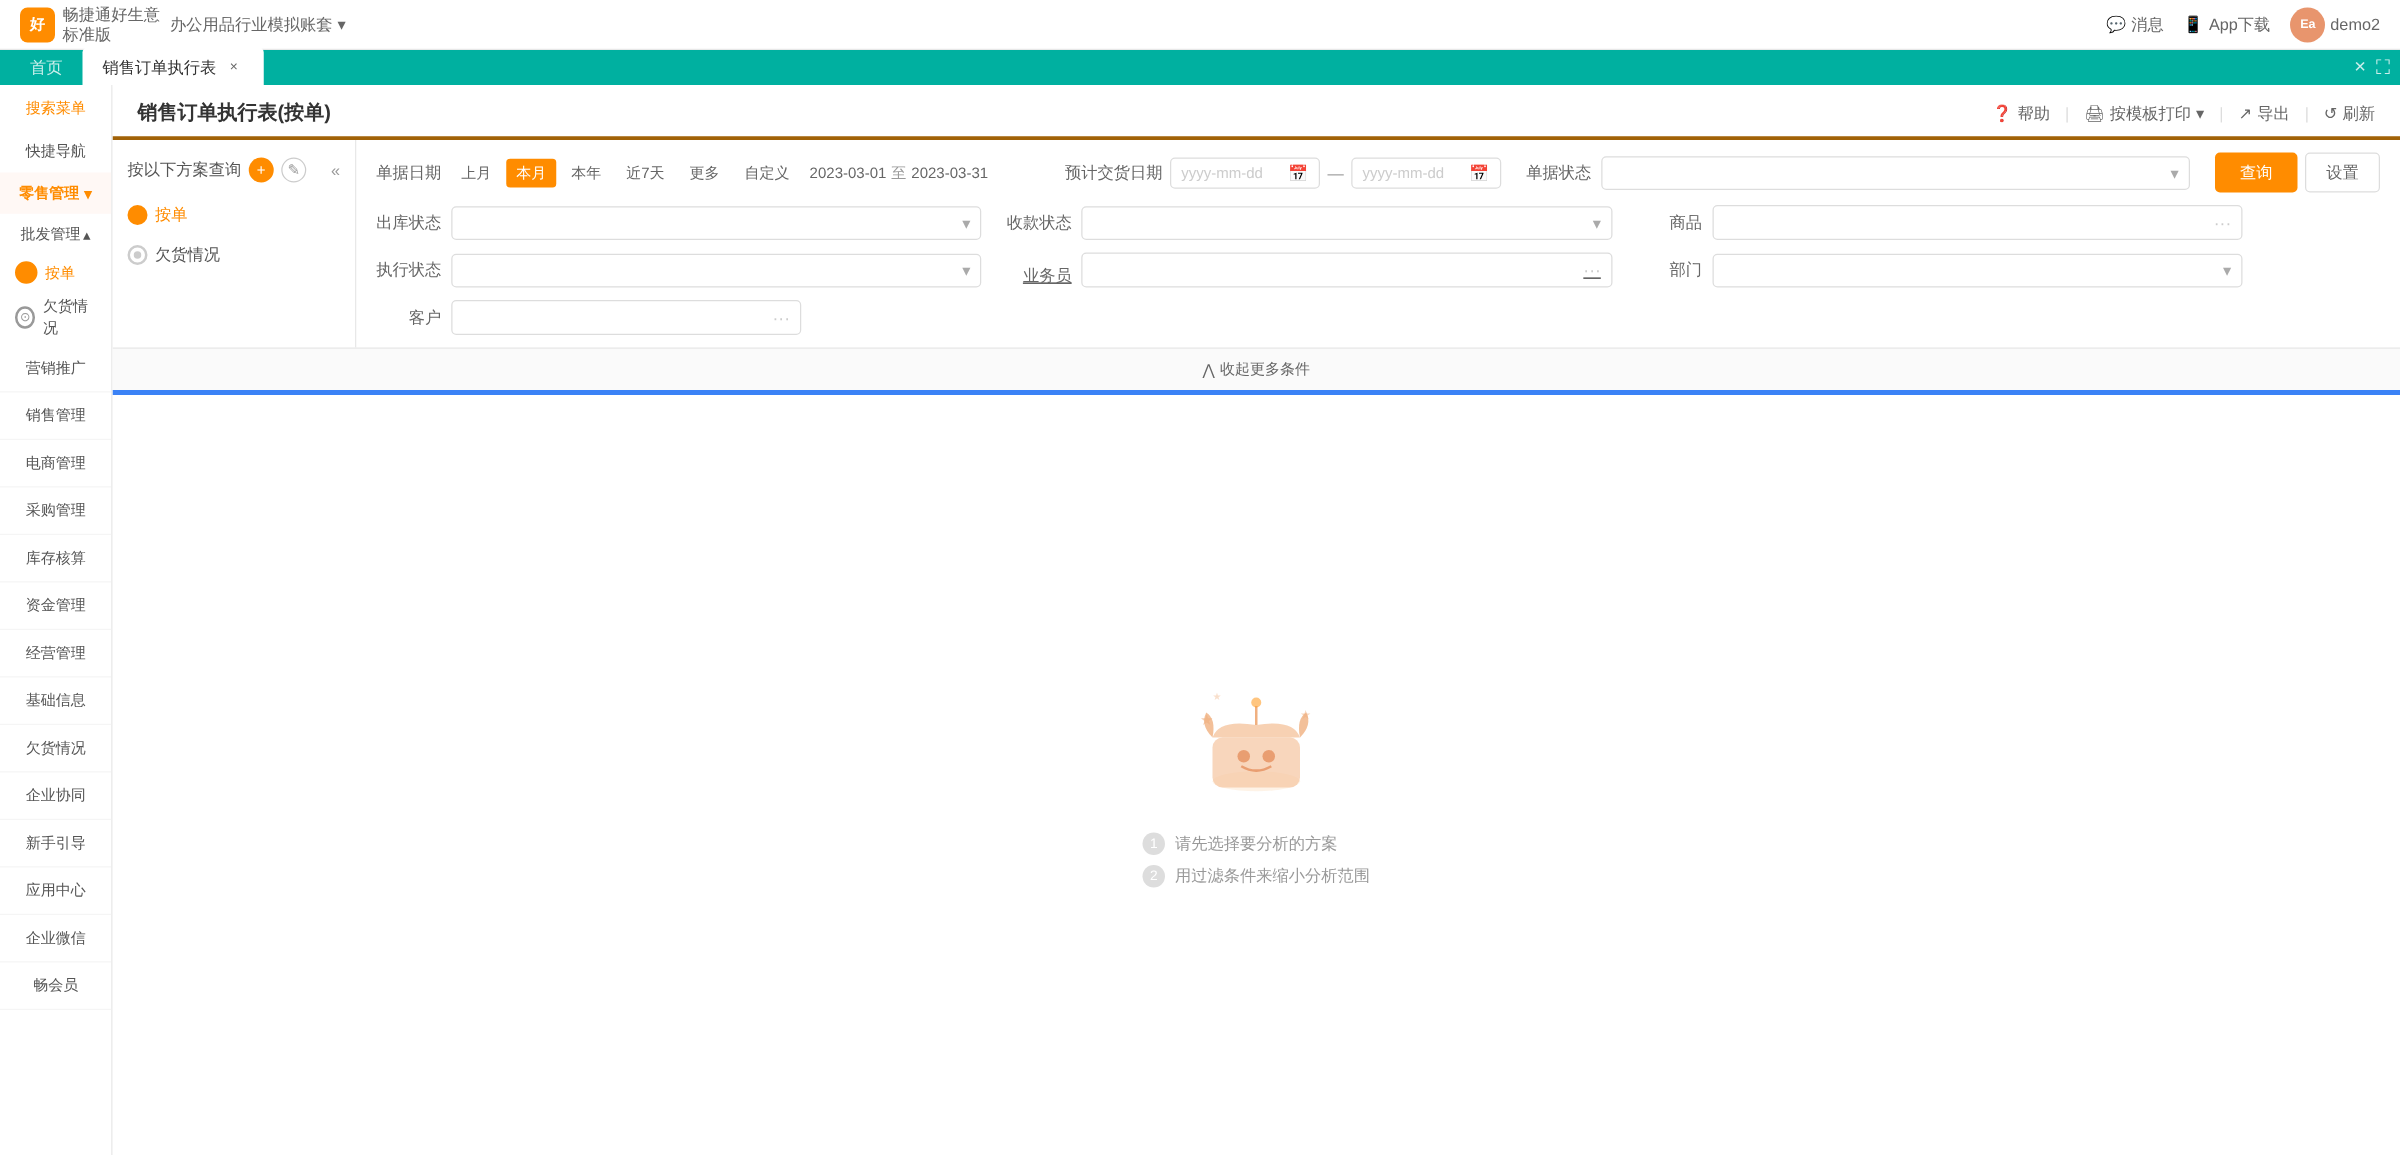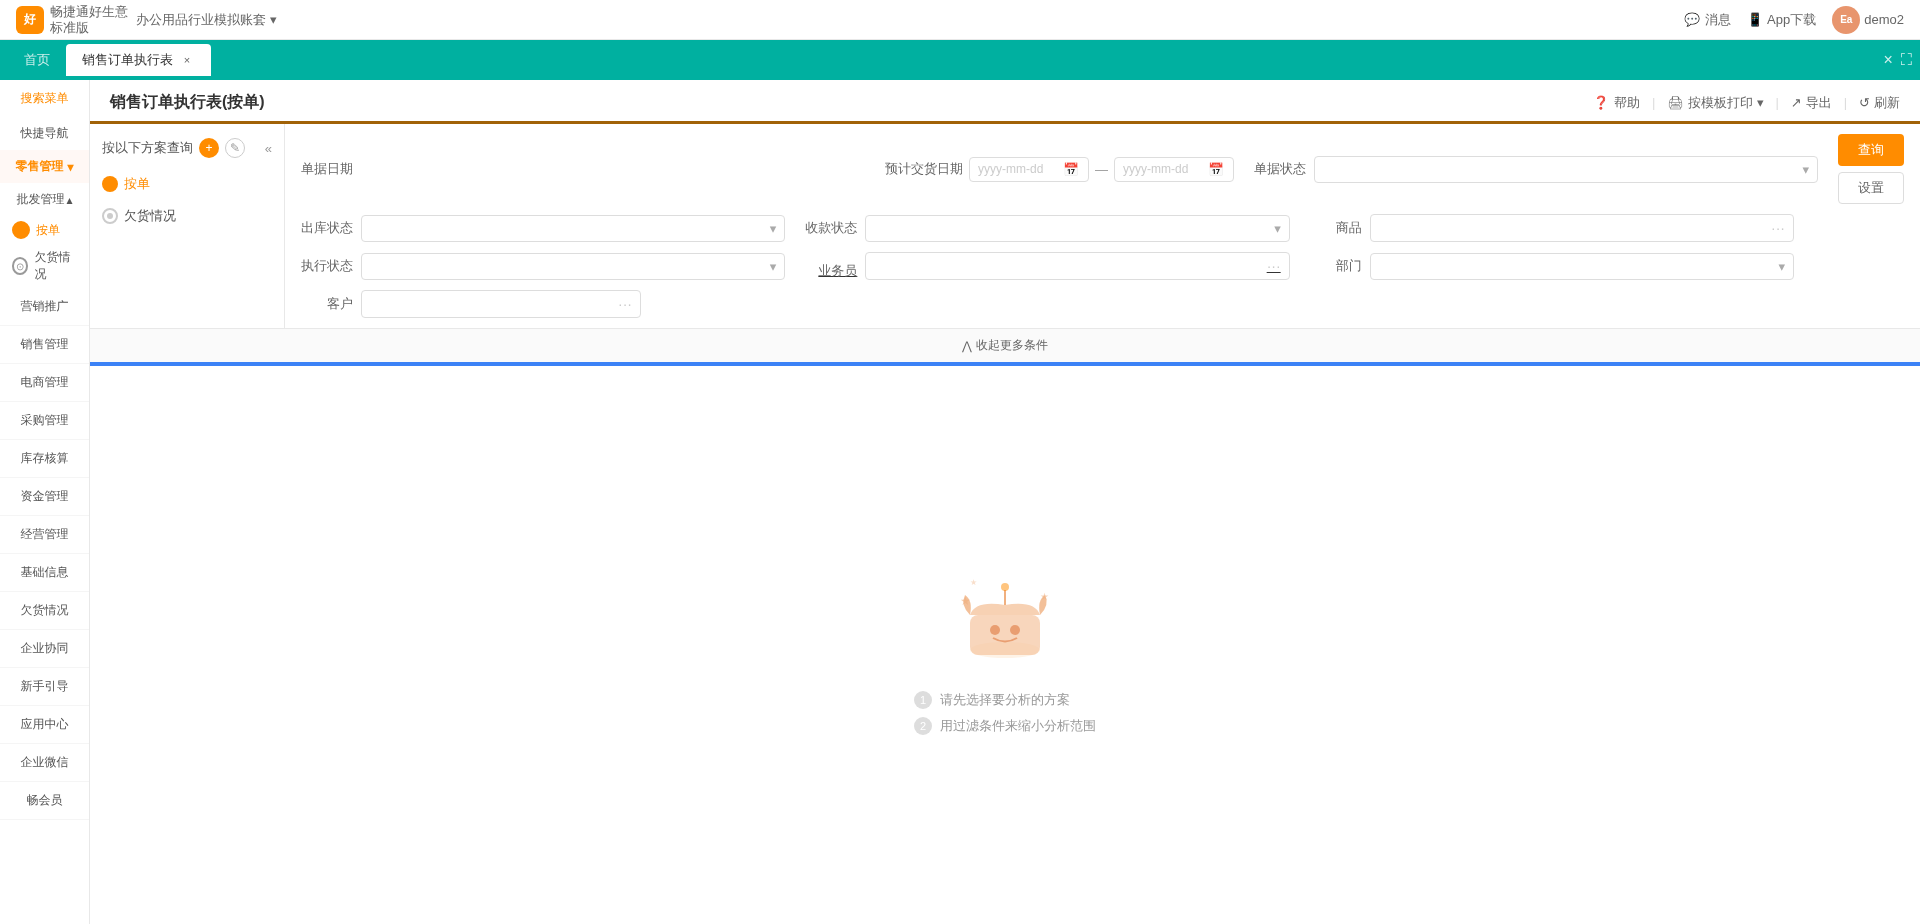--- a/index.html
+++ b/index.html
@@ -10,21 +10,21 @@
     .top-bar-left { display: flex; align-items: center; gap: 8px; }
     .logo-area { display: flex; align-items: center; gap: 6px; }
     .logo-icon { width: 28px; height: 28px; background: #ff8c00; border-radius: 6px; display: flex; align-items: center; justify-content: center; color: #fff; font-size: 12px; font-weight: bold; }
     .logo-text { font-size: 13px; color: #666; line-height: 1.2; }
     .top-bar-title { color: #666; font-size: 13px; display: flex; align-items: center; gap: 4px; }
     .top-bar-right { display: flex; align-items: center; gap: 16px; }
     .top-bar-action { display: flex; align-items: center; gap: 4px; color: #666; font-size: 13px; cursor: pointer; }
     .avatar { width: 28px; height: 28px; border-radius: 50%; background: #ffb347; display: flex; align-items: center; justify-content: center; color: #fff; font-size: 11px; overflow: hidden; }
 
     
-    .tab-bar { height: 40px; background: #00b0a0; display: flex; align-items: center; padding: 0 8px; flex-shrink: 0; }
+    .tab-bar { height: 28px; background: #00b0a0; display: flex; align-items: center; padding: 0 8px; flex-shrink: 0; }
     .tab { height: 32px; padding: 0 16px; display: flex; align-items: center; gap: 6px; cursor: pointer; border-radius: 4px 4px 0 0; font-size: 13px; color: rgba(255,255,255,0.8); }
     .tab.active { background: #fff; color: #333; }
     .tab-close { width: 16px; height: 16px; border-radius: 50%; display: flex; align-items: center; justify-content: center; font-size: 11px; color: #666; }
     .tab-bar-right { margin-left: auto; display: flex; align-items: center; gap: 8px; }
     .tab-bar-icon { color: rgba(255,255,255,0.8); cursor: pointer; font-size: 16px; }
 
     
     .main-layout { display: flex; flex: 1; overflow: hidden; }
 
     
@@ -206,20 +206,31 @@
             <span>欠货情况</span>
           </div>
         </div>
 
         <div style="flex:1; padding: 10px 16px 0;">
 
           <div style="display:flex; align-items:center; gap:20px; margin-bottom:10px;">
 
             <div style="display:flex; align-items:center; gap:8px; flex:1;">
               <span style="color:#666; font-size:13px; min-width:52px; text-align:right; flex-shrink:0;">单据日期</span>
+              <div style="display:flex; align-items:center; gap:4px; flex:1;">
+                <span class="date-tab">上月</span>
+                <span class="date-tab active" style="background:#ff8c00; color:#fff; padding:3px 8px; border-radius:3px; font-size:12px; cursor:pointer;">本月</span>
+                <span class="date-tab">本年</span>
+                <span class="date-tab">近7天</span>
+                <span class="date-tab">更多</span>
+                <span class="date-tab">自定义</span>
+                <span style="color:#666; font-size:12px; margin-left:4px;">2023-03-01</span>
+                <span style="color:#999; font-size:12px;">至</span>
+                <span style="color:#666; font-size:12px;">2023-03-31</span>
+              </div>
             </div>
 
             <div style="display:flex; align-items:center; gap:6px;">
               <span style="color:#666; font-size:13px; white-space:nowrap; flex-shrink:0;">预计交货日期</span>
               <div style="display:flex; align-items:center; gap:4px; border:1px solid #ddd; border-radius:4px; padding:4px 8px; min-width:120px;">
                 <span style="color:#ccc; font-size:12px; flex:1;">yyyy-mm-dd</span>
                 <span style="color:#ccc;">📅</span>
               </div>
               <span style="color:#999;">—</span>
               <div style="display:flex; align-items:center; gap:4px; border:1px solid #ddd; border-radius:4px; padding:4px 8px; min-width:120px;">
@@ -229,21 +240,21 @@
             </div>
 
             <div style="display:flex; align-items:center; gap:8px; flex:1;">
               <span style="color:#666; font-size:13px; min-width:52px; text-align:right; flex-shrink:0;">单据状态</span>
               <div style="flex:1; border:1px solid #ddd; border-radius:4px; padding:5px 8px; display:flex; align-items:center; justify-content:space-between; cursor:pointer; background:#fff; min-width:160px;">
                 <span style="color:#ccc;"></span>
                 <span style="color:#aaa;">▾</span>
               </div>
             </div>
 
-            <div style="display:flex; flex-direction:column; gap:6px; flex-shrink:0;">
+            <div style="display:flex; flex-direction:row; gap:6px; flex-shrink:0;">
               <button class="btn-primary">查询</button>
               <button class="btn-secondary">设置</button>
             </div>
           </div>
 
           <div style="display:flex; align-items:center; gap:20px; margin-bottom:10px;">
             <div style="display:flex; align-items:center; gap:8px; flex:1;">
               <span style="color:#666; font-size:13px; min-width:52px; text-align:right; flex-shrink:0;">出库状态</span>
               <div style="flex:1; border:1px solid #ddd; border-radius:4px; padding:5px 8px; display:flex; align-items:center; justify-content:space-between; cursor:pointer; background:#fff;">
                 <span style="color:#ccc;"></span>

